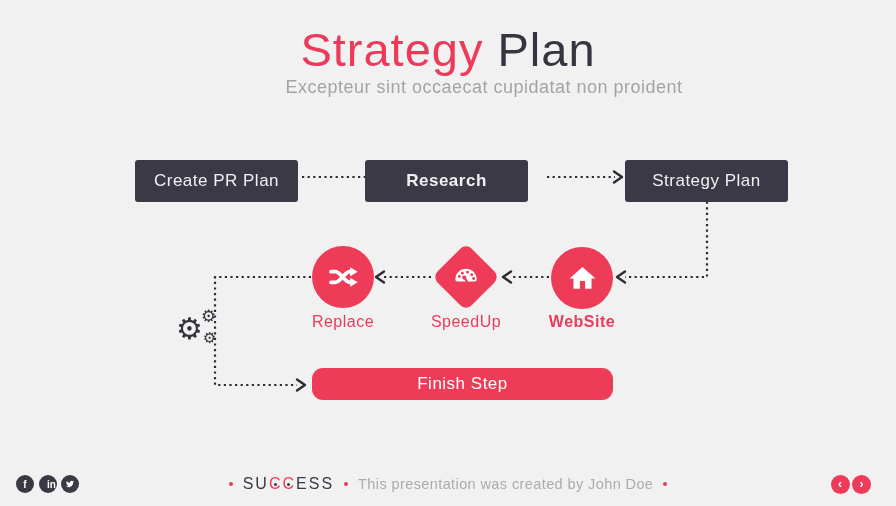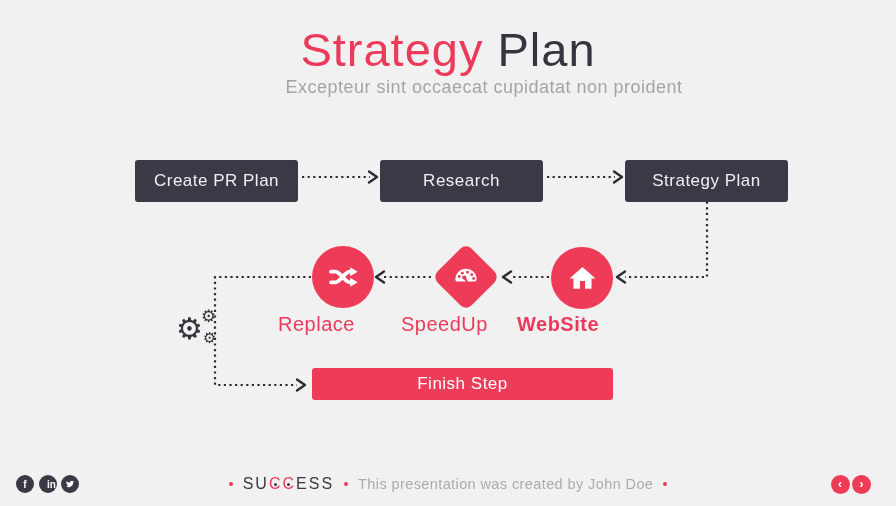--- a/index.html
+++ b/index.html
@@ -26,21 +26,21 @@
     margin-left:36px;
   }
   
   .stepbox{
     position:absolute;top:160px;width:163px;height:42px;
     background:#3b3945;border-radius:3px;
     display:flex;align-items:center;justify-content:center;
     color:#f0f0f2;font-weight:300;font-size:17px;letter-spacing:.5px;
   }
   .box-1{left:135px;}
-  .box-2{left:380px;}
+  .box-2{left:365px;font-weight:bold;}
   .box-3{left:625px;}
   
   #connectors{position:absolute;left:0;top:0;pointer-events:none;}
   #connectors .dash{stroke:#2b2b33;stroke-width:2.2;fill:none;stroke-dasharray:2.2 3.4;}
   #connectors .head{stroke:#2b2b33;stroke-width:2.4;fill:none;stroke-linecap:round;stroke-linejoin:round;}
   
   .nodewrap{position:absolute;width:62px;height:62px;}
   .wrap-replace{left:312px;top:246px;}
   .wrap-speedup{left:435px;top:246px;}
   .wrap-website{left:551px;top:247px;}
@@ -50,36 +50,36 @@
   }
   .diamond-shape{
     position:absolute;left:7px;top:7px;width:48px;height:48px;border-radius:8px;
     background:#ed3b58;transform:rotate(45deg);
   }
   .node-icon{
     position:absolute;left:0;top:0;width:62px;height:62px;
     display:flex;align-items:center;justify-content:center;
   }
   .node-label{
-    position:absolute;top:313px;width:130px;text-align:left;
-    color:#ed3a5b;font-weight:300;font-size:20px;letter-spacing:.5px;
+    position:absolute;top:313px;width:130px;text-align:center;
+    color:#ed3a5b;font-weight:300;font-size:16px;letter-spacing:.5px;
   }
   .label-replace{left:278px;}
   .label-speedup{left:401px;}
   .label-website{left:517px;font-weight:bold;}
   
   .gears{position:absolute;left:176px;top:306px;width:46px;height:48px;color:#35343e;}
   .gears span{position:absolute;line-height:1;}
   .gear-big{font-size:30px;left:0;top:8px;}
   .gear-small-1{font-size:17px;left:25px;top:2px;}
   .gear-small-2{font-size:15px;left:27px;top:24px;}
   
   .finishbar{
     position:absolute;left:312px;top:368px;width:301px;height:32px;
-    background:#ed3b58;border-radius:3px;
+    background:#ed3b58;border-radius:11px;
     display:flex;align-items:center;justify-content:center;
     color:#fdfdfd;font-weight:300;font-size:17px;letter-spacing:.5px;
   }
   
   .footer-center{
     position:absolute;left:0;right:0;top:474px;height:20px;
     display:flex;align-items:center;justify-content:center;gap:10px;
   }
   .red-dot{width:4px;height:4px;border-radius:50%;background:#ed3a5b;}
   .logo{display:flex;align-items:center;letter-spacing:2px;font-size:16px;font-weight:400;color:#3a3944;}

